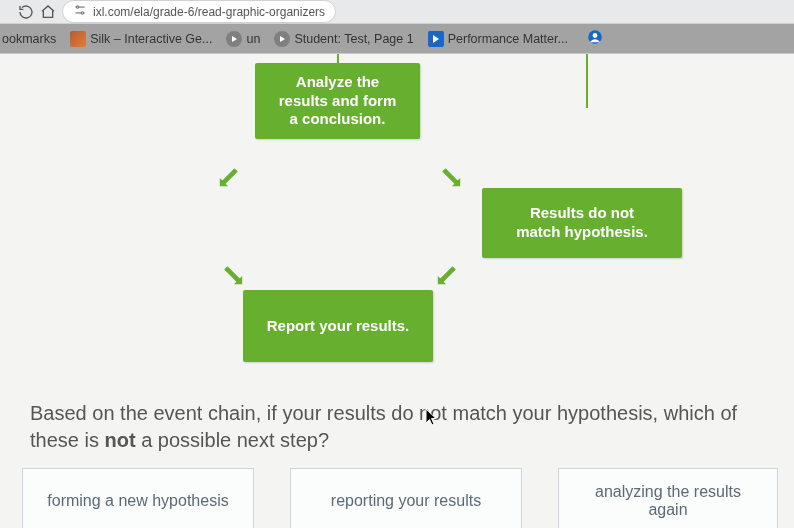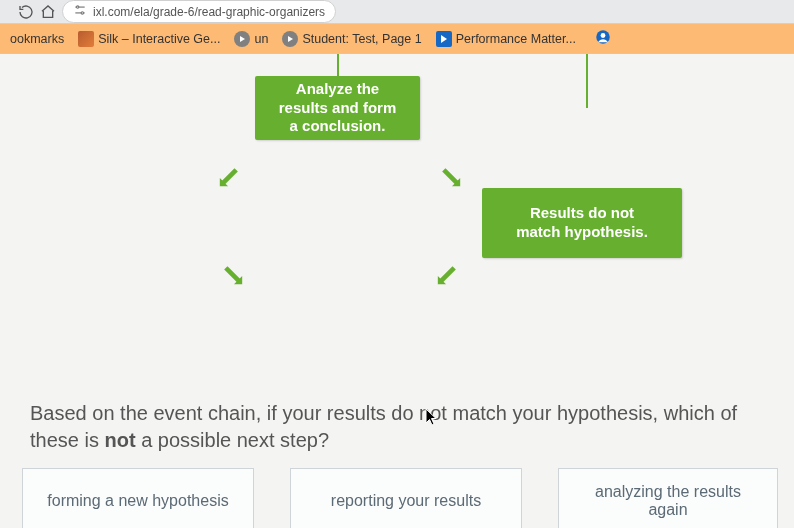--- a/index.html
+++ b/index.html
@@ -30,26 +30,26 @@
     font-size:12px;
     color:#555;
     display:flex;
     align-items:center;
     gap:6px;
     flex:0 0 auto;
   }
   
   .bmbar {
     height: 30px;
-    background:#fdba74;
+    background:#a3a3a3;
     border-bottom:1px solid #c9c9c9;
     display:flex;
     align-items:center;
     gap:14px;
-    padding-left:10px;
+    padding-left:2px;
     font-size:12.5px;
     color:#333;
   }
   .bm { display:flex; align-items:center; gap:4px; cursor:pointer; }
   .bm-favicon {
     width:16px; height:16px; display:inline-block; border-radius:2px;
   }
   
   .canvas {
     position:relative;
@@ -186,21 +186,21 @@
       </svg>
   </span>
 </div>
 
 <div class="canvas">
 
   <div class="vline" style="left:337px; top:0; height:24px;"></div>
 
   <div class="vline" style="left:586px; top:0; height:54px;"></div>
 
-  <div class="node" style="left:255px; top:22px; width:165px; height:64px; white-space:pre-line;">Analyze the
+  <div class="node" style="left:255px; top:9px; width:165px; height:76px; white-space:pre-line;">Analyze the
 results and form
 a conclusion.</div>
 
   <span class="arrow" style="left:214px; top:110px;">
     <svg width="28" height="28" viewBox="0 0 24 24">
         <path d="M19 5 L7 17" stroke="#67af2e" stroke-width="4" fill="none"></path>
         <path d="M5 19 L5 12 L12 19 Z" fill="#67af2e"></path>
       </svg>
   </span>
   <span class="arrow" style="left:438px; top:110px;">
@@ -220,20 +220,21 @@
         <path d="M19 19 L19 12 L12 19 Z" fill="#67af2e"></path>
       </svg>
   </span>
   <span class="arrow" style="left:432px; top:208px;">
     <svg width="28" height="28" viewBox="0 0 24 24">
         <path d="M19 5 L7 17" stroke="#67af2e" stroke-width="4" fill="none"></path>
         <path d="M5 19 L5 12 L12 19 Z" fill="#67af2e"></path>
       </svg>
   </span>
 
+  <div class="node" style="left:243px; top:236px; width:190px; height:72px;">Report your results.</div>
 </div>
 
 <div class="question">
   <span>Based on the event chain, if your results do not match your hypothesis, which of these is </span><b>not</b><span> a possible next step?</span>
 </div>
 
 <div class="options">
   <div class="opt" style="width:232px;">
     <span>forming a new hypothesis</span>
   </div>

